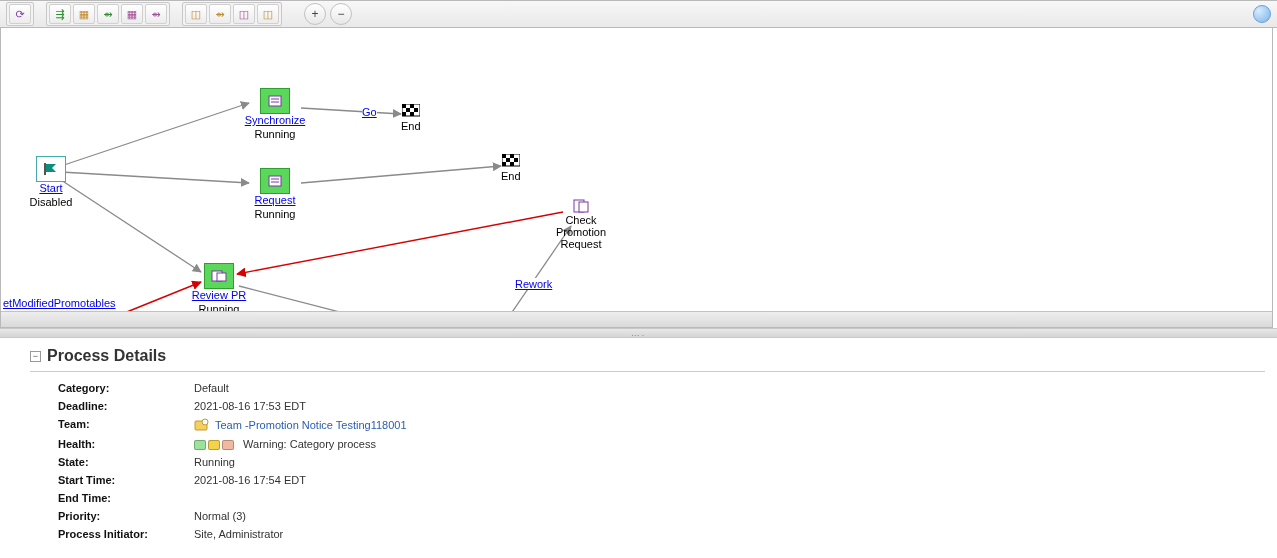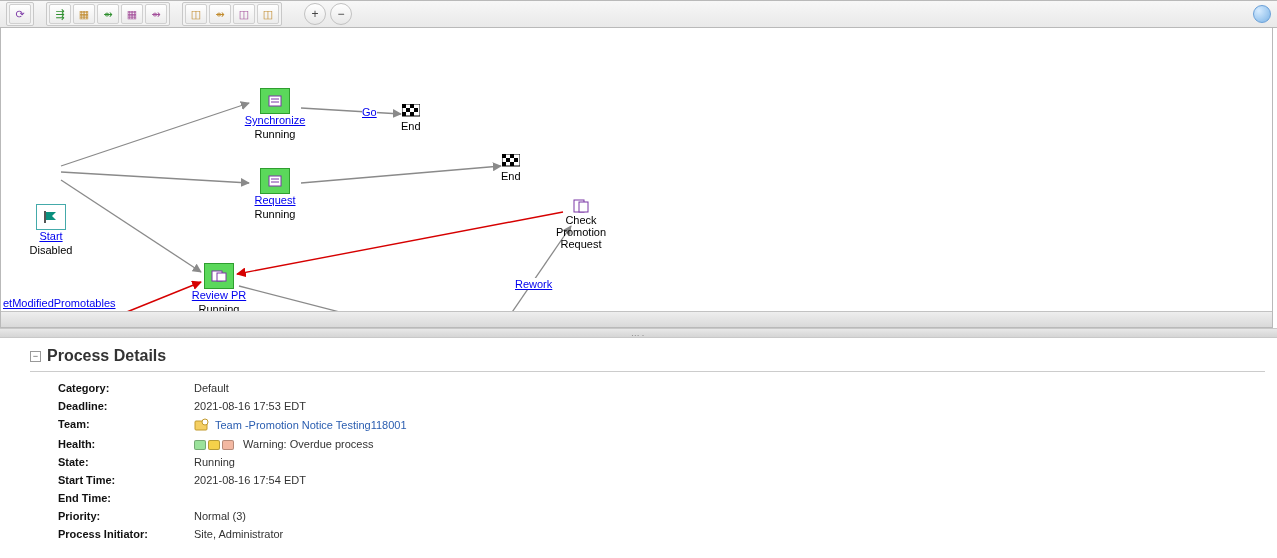--- a/index.html
+++ b/index.html
@@ -132,21 +132,21 @@
 
         <line x1="492" y1="312" x2="570" y2="198" stroke="#8a8a8a" stroke-width="1.3" marker-end="url(#arr-gray)"></line>
 
         <line x1="500" y1="326" x2="720" y2="326" stroke="#8a8a8a" stroke-width="1.3" marker-end="url(#arr-gray)"></line>
 
         <line x1="562" y1="184" x2="236" y2="246" stroke="#d60000" stroke-width="1.4" marker-end="url(#arr-red)"></line>
 
         <line x1="96" y1="296" x2="200" y2="254" stroke="#d60000" stroke-width="1.4" marker-end="url(#arr-red)"></line>
       </svg>
 
-      <div class="node" style="left:20px; top:128px; width:60px;margin-top:48px;">
+      <div class="node" style="left:20px; top:128px; width:60px;">
         <div class="chip plain" style="border-color:#4aa; background:#fff;">
           <svg width="18" height="14">
               <rect x="2" y="1" width="2" height="12" fill="#555"></rect>
               <path d="M4 2 L14 2 L10 6 L14 10 L4 10 Z" fill="#0a8f7d"></path>
             </svg>
         </div>
         <a class="label">Start</a>
         <span class="sub">Disabled</span>
       </div>
 
@@ -260,21 +260,21 @@
         <a href="#">Team -Promotion Notice Testing118001</a>
       </div>
 
       <div class="k">Health:</div>
       <div class="v">
         <span class="traffic">
           <span class="led g"></span>
           <span class="led y"></span>
           <span class="led r"></span>
         </span>
-        <span>Warning: Overdue process</span>
+        <span>Warning: Category process</span>
       </div>
 
       <div class="k">State:</div>
       <div class="v">Running</div>
 
       <div class="k">Start Time:</div>
       <div class="v">2021-08-16 17:54 EDT</div>
 
       <div class="k">End Time:</div>
       <div class="v"></div>

